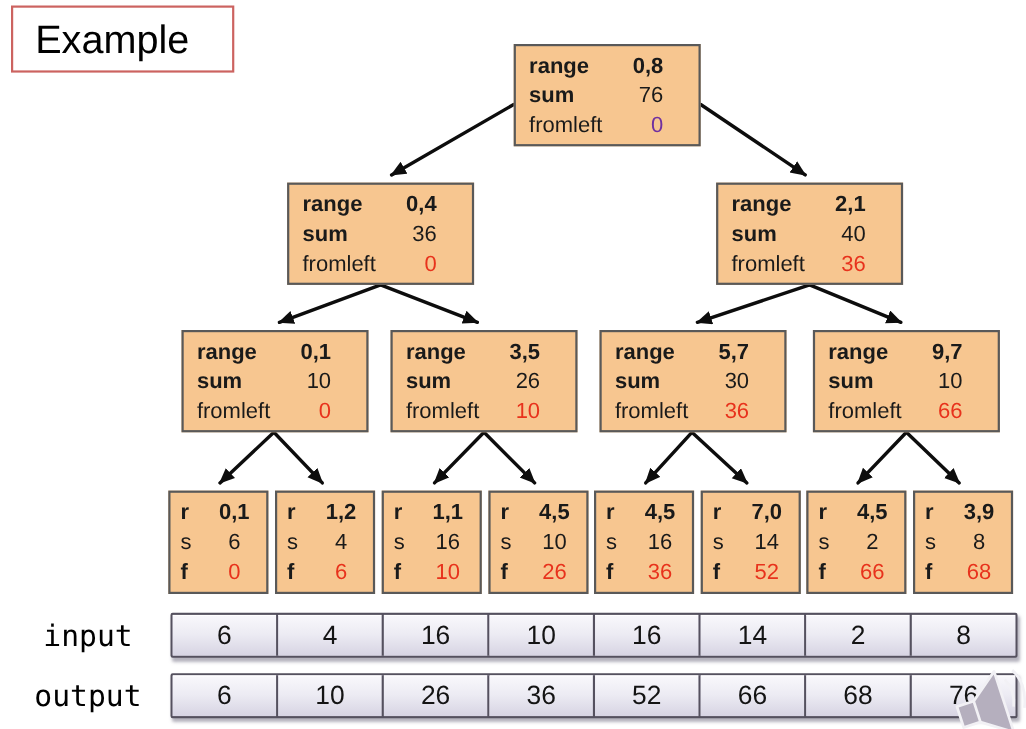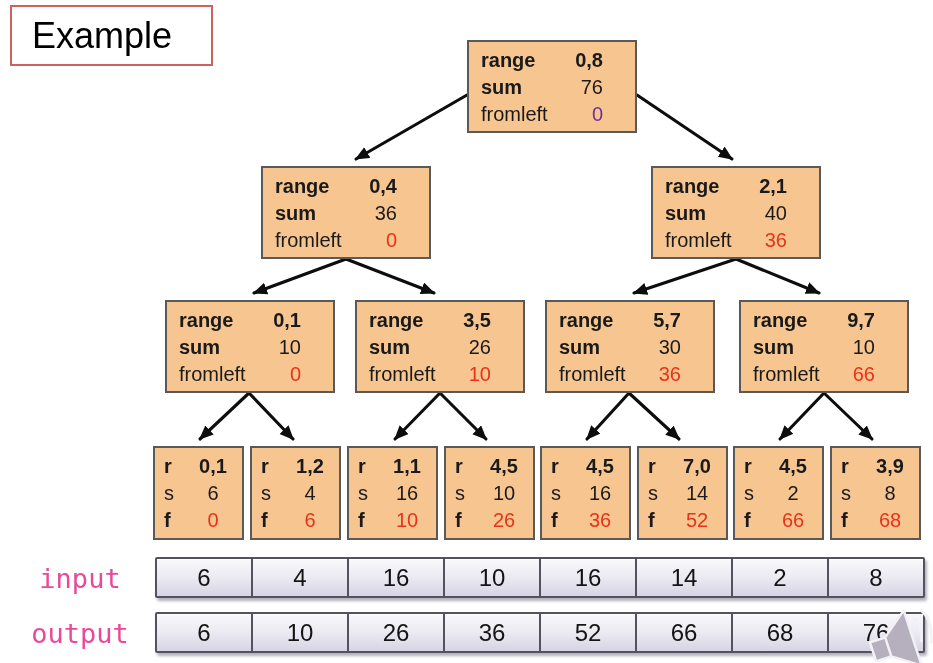--- a/index.html
+++ b/index.html
@@ -28,21 +28,21 @@
   .leaf .row .val{flex:1;text-align:center;padding-right:4px;}
   .b{font-weight:bold;}
   .red{color:#e8321c;}
   .purple{color:#7030a0;}
   
   svg.edges{position:absolute;left:0;top:0;pointer-events:none;}
   
   .io-label{
     position:absolute;left:5px;width:150px;text-align:center;
     font-family:"DejaVu Sans Mono","Liberation Mono",monospace;
-    font-size:27px;color:#ec4899;
+    font-size:27px;color:#000000;
   }
   .bar{
     position:absolute;left:155px;width:770px;height:41px;
     border:2px solid #55515f;border-radius:2px;box-sizing:border-box;
     display:flex;box-shadow:2px 3px 3px rgba(130,126,145,0.6);
     background:#dcd9e6;
   }
   .cell{
     flex:1;display:flex;align-items:center;justify-content:center;
     font-size:24px;color:#141414;

